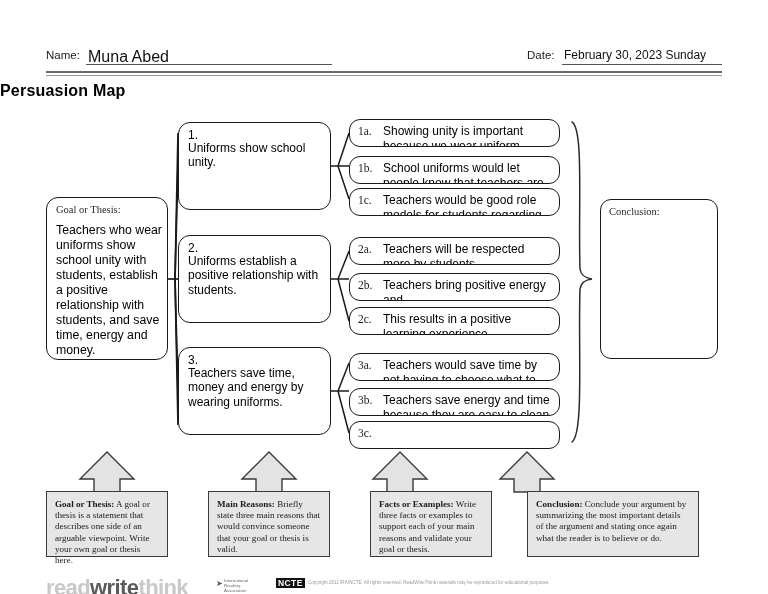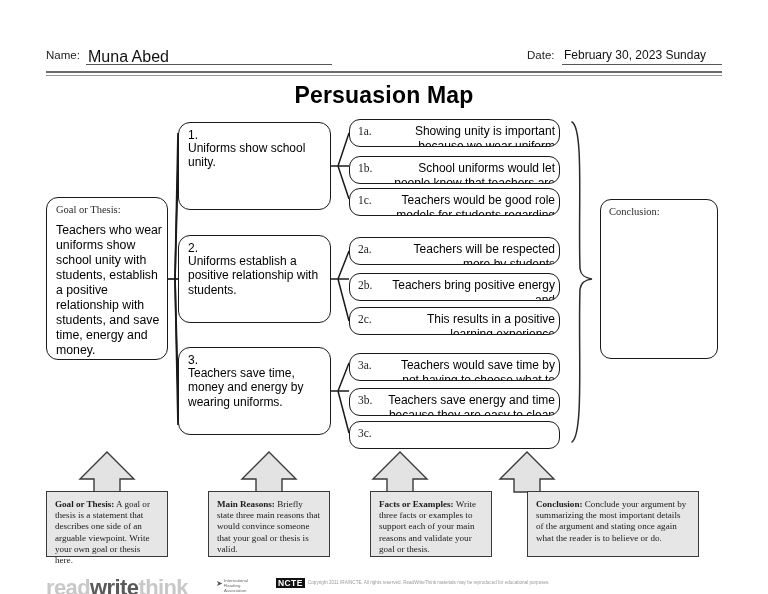--- a/index.html
+++ b/index.html
@@ -19,31 +19,31 @@
   .hdr-name-val{position:absolute;left:42px;top:1px;font-size:16px;color:#111;}
   .hdr-name-rule{position:absolute;left:40px;top:17px;width:246px;height:1px;background:#555;}
   .hdr-date{position:absolute;left:481px;top:2px;font-size:11.5px;color:#222;}
   .hdr-date-val{position:absolute;left:518px;top:1px;font-size:12px;color:#111;}
   .hdr-date-rule{position:absolute;left:516px;top:17px;width:160px;height:1px;background:#555;}
 
   .rule-thick{position:absolute;left:46px;top:42px;width:676px;height:2px;background:#6b6b6b;}
   .rule-thin{position:absolute;left:46px;top:46px;width:676px;height:1px;background:#9a9a9a;}
 
   .title{
-    position:absolute;left:0;top:53px;width:768px;text-align:center;
-    font-size:23px;font-weight:bold;letter-spacing:.2px;color:#000;
+    position:absolute;left:0;top:53px;width:768px;text-align:left;
+    font-size:16px;font-weight:bold;letter-spacing:.2px;color:#000;
   }
 
   
   .wires{position:absolute;left:0;top:0;width:768px;height:594px;pointer-events:none;}
 
   
   .box{position:absolute;box-sizing:border-box;background:#fff;border:1.6px solid #1a1a1a;}
   .r12{border-radius:12px;}
-  .r10{border-radius:11px;text-align:right;}
+  .r10{border-radius:11px;}
 
   .goal-box{left:46px;top:168px;width:122px;height:163px;}
   .goal-label{position:absolute;left:9px;top:6px;font-size:10.5px;color:#2a2a2a;font-family:"Liberation Serif",serif;}
   .goal-text{position:absolute;left:9px;top:25px;width:106px;font-size:12.3px;line-height:15px;color:#000;}
 
   .reason{left:178px;width:153px;}
   .reason .num{position:absolute;left:9px;top:5px;font-size:12px;}
   .reason .txt{position:absolute;left:9px;top:18px;width:136px;font-size:12px;line-height:14.4px;}
   .reason-1{top:93px;height:88px;}
   .reason-2{top:206px;height:88px;}

